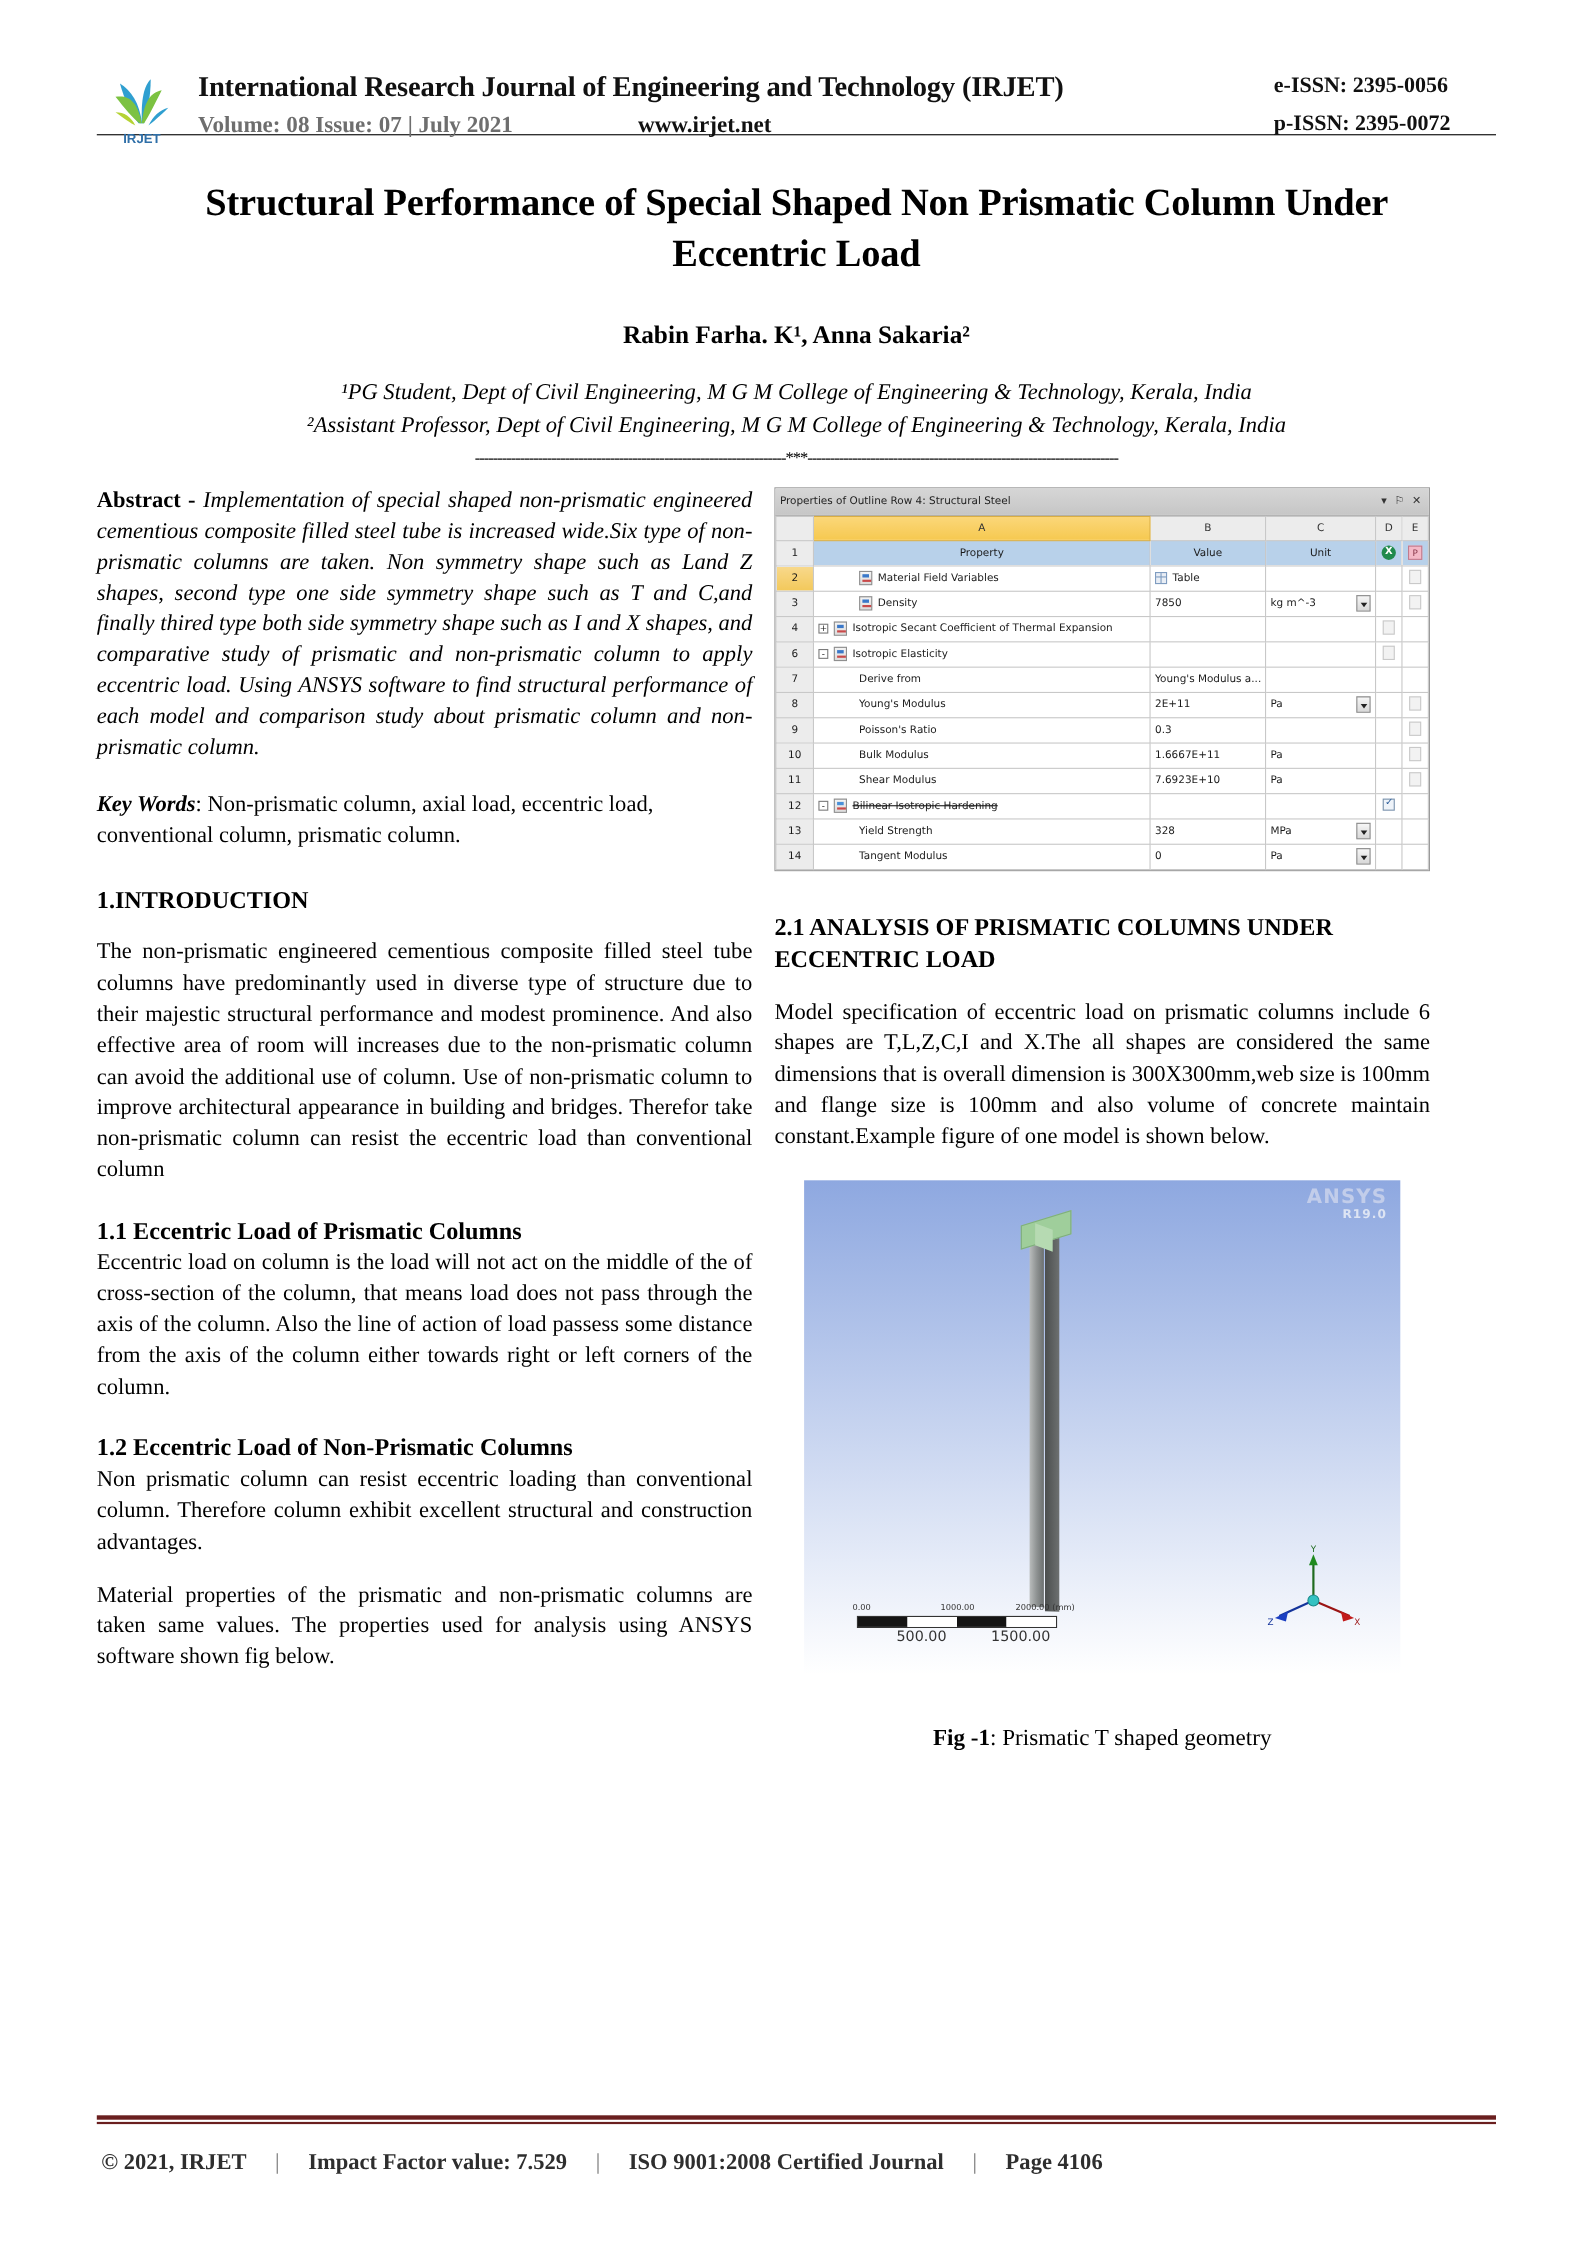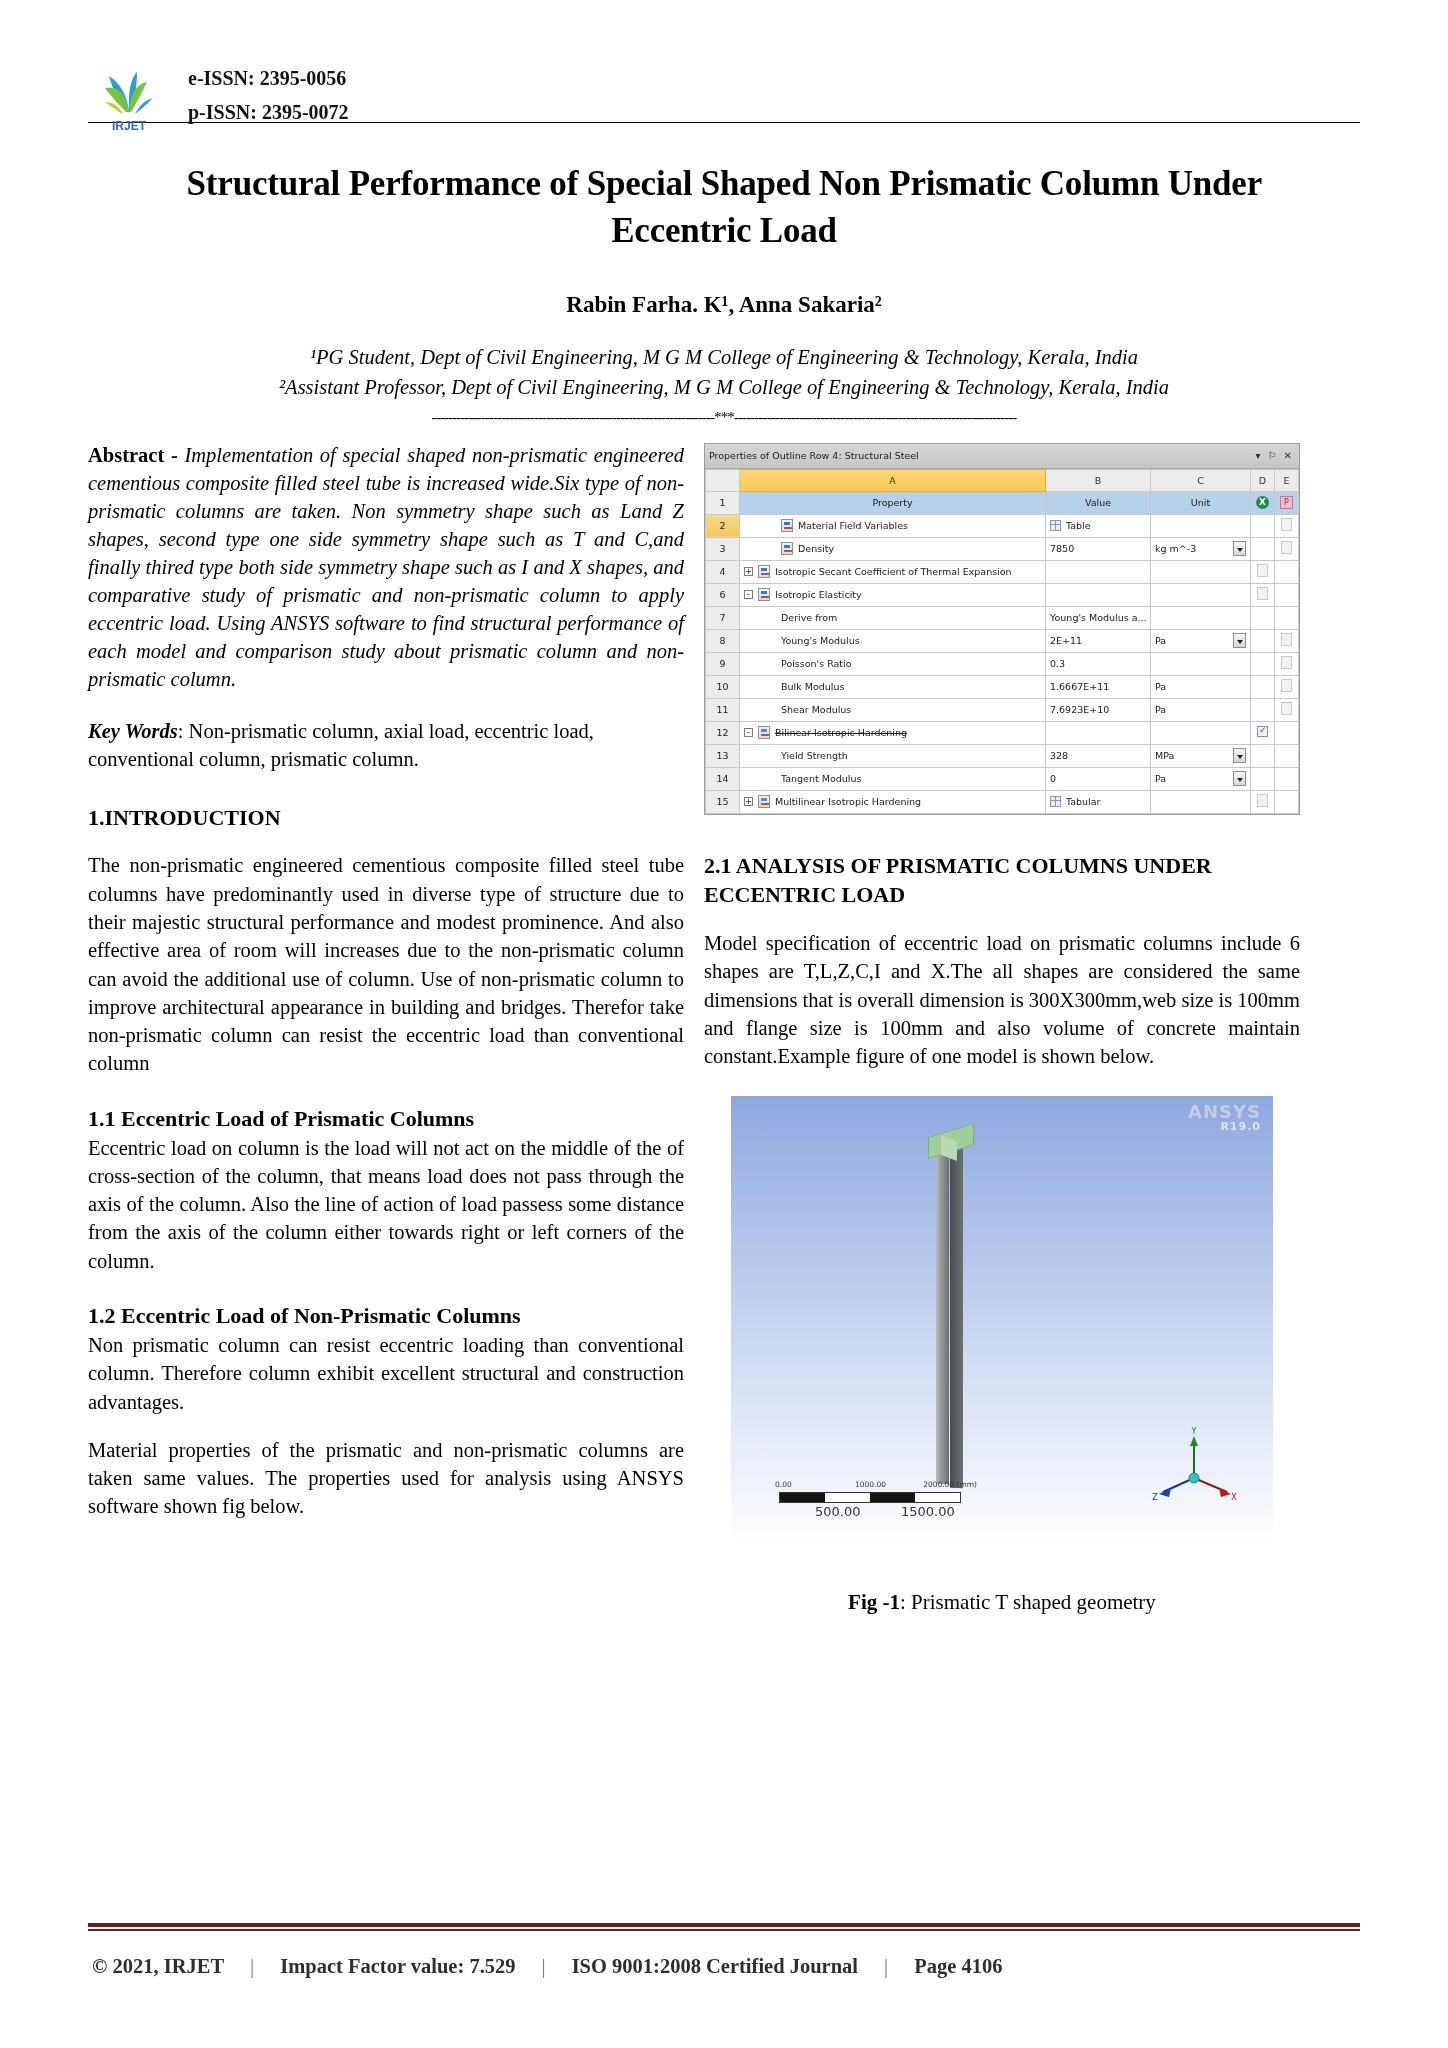--- a/index.html
+++ b/index.html
@@ -406,20 +406,27 @@
           <path d="M0,0 C-2,-18 -10,-30 -20,-36 C-16,-22 -10,-8 -3,0 Z" fill="#2f9fd0"></path>
           <path d="M0,0 C-4,-20 -12,-26 -24,-24 C-16,-14 -8,-4 -2,0 Z" fill="#7cc242"></path>
           <path d="M0,0 C-1,-22 2,-34 8,-40 C8,-24 5,-10 2,0 Z" fill="#2f9fd0"></path>
           <path d="M0,0 C2,-20 8,-28 18,-30 C12,-18 6,-6 2,0 Z" fill="#7cc242"></path>
           <path d="M0,0 C-1,-10 -1,-4 0,0 Z" fill="#2f9fd0"></path>
           <path d="M-6,2 C-10,-6 -16,-10 -24,-10 C-16,-4 -10,0 -6,2 Z" fill="#b5d334"></path>
           <path d="M6,2 C10,-6 16,-12 24,-14 C16,-6 10,-1 6,2 Z" fill="#2f9fd0"></path>
         </g>
         <text x="41" y="76" font-family="Liberation Sans, sans-serif" font-size="12" font-weight="bold" fill="#2f6fa8" text-anchor="middle">IRJET</text>
       </svg>
+    </div>
+    <div class="mast-mid">
+      <div class="mast-line1">International Research Journal of Engineering and Technology (IRJET)</div>
+      <div class="mast-line2">
+        <div class="vol">Volume: 08 Issue: 07 | July 2021</div>
+        <div class="www">www.irjet.net</div>
+      </div>
     </div>
     <div class="mast-right">
       <div class="issn">e-ISSN: 2395-0056</div>
       <div class="issn">p-ISSN: 2395-0072</div>
     </div>
   </div>
   <hr class="rule-header">
 
   <div class="title">
     <span>Structural Performance of Special Shaped Non Prismatic Column Under</span>
@@ -738,43 +745,20 @@
                 </td>
                 <td class="col-c">
                   <div class="cell-c">
                     <span>Pa</span>
                     <span class="dd-btn"></span>
                   </div>
                 </td>
                 <td class="col-d td-center"></td>
                 <td class="col-e td-center"></td>
               </tr>
-              <tr class="">
-                <td class="col-idx idx">15</td>
-                <td class="col-a">
-                  <div class="cell-a">
-                    <span class="expander">+</span>
-                    <span class="mat-icon pencil"></span>
-                    <span class="">Multilinear Isotropic Hardening</span>
-                  </div>
-                </td>
-                <td class="col-b">
-                  <div class="cell-val">
-                    <span class="tbl-icon"></span>
-                    <span>Tabular</span>
-                  </div>
-                </td>
-                <td class="col-c">
-                  <div class="cell-c">
-                    <span></span>
-                  </div>
-                </td>
-                <td class="col-d td-center"><span class="pale-box"></span></td>
-                <td class="col-e td-center"></td>
-              </tr>
             </tbody>
         </table>
       </div>
 
       <h3 class="h-caps nomargin" style="margin-top:36px;">
         <span>2.1 ANALYSIS OF PRISMATIC COLUMNS UNDER</span><br>
         <span>ECCENTRIC LOAD</span>
       </h3>
       <p class="body-text">Model specification of eccentric load on prismatic columns include 6 shapes are T,L,Z,C,I and X.The all shapes are considered the same dimensions that is overall dimension is 300X300mm,web size is 100mm and flange size is 100mm and also volume of concrete maintain constant.Example figure of one model is shown below.</p>
 

